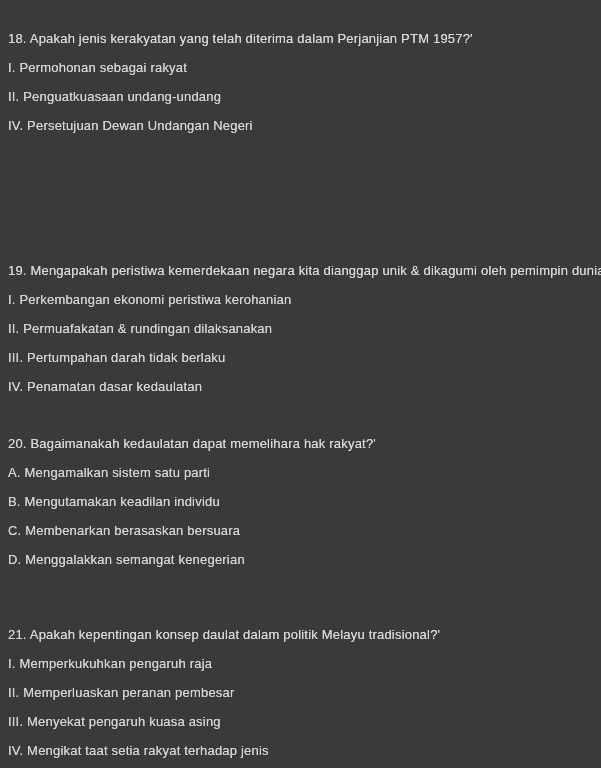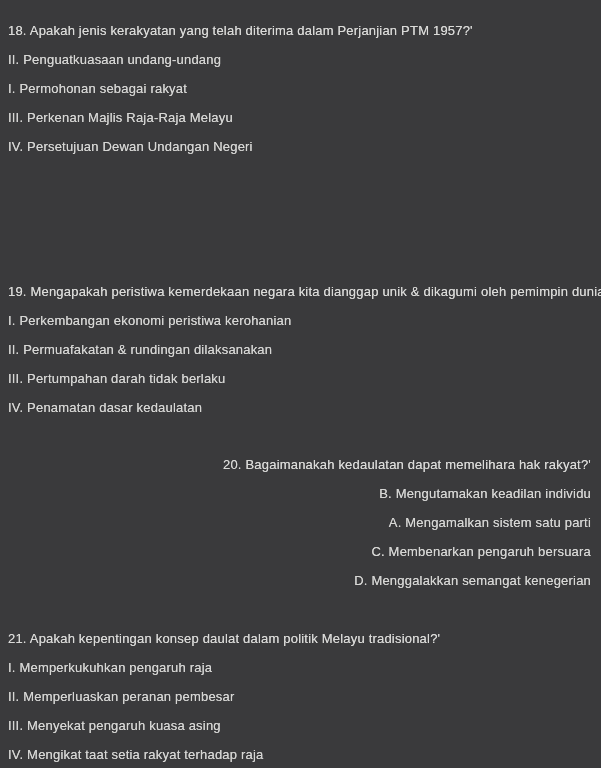--- a/index.html
+++ b/index.html
@@ -10,73 +10,72 @@
     width: 601px;
     height: 768px;
     background: #3a3a3c;
     overflow: hidden;
     font-family: "Liberation Sans", sans-serif;
   }
   .page {
     box-sizing: border-box;
     width: 601px;
     height: 704px;
-    padding: 16px 10px 0 8px;
+    padding: 24px 10px 0 8px;
     color: #d6d6d4;
     border-radius: 17px;
   }
   .block {
     margin: 0;
   }
   .line {
     font-size: 13px;
     line-height: 29px;
     letter-spacing: 0.2px;
     white-space: nowrap;
     color: #d6d6d4;
     text-shadow: 0 0 0.4px #bdbdbd;
   }
   .question {
     color: #dadad8;
   }
   .block-q18 { margin-bottom: 116px; }
   .block-q19 { margin-bottom: 28px; }
-  .block-q20 { margin-bottom: 29px; text-align: right; }
+  .block-q20 { margin-bottom: 46px; }
   .block-q21 { margin-bottom: 10px; }
 </style>
 </head>
 <body>
 
 <div class="page">
 
   <div class="block block-q18">
     <div class="line question">18. Apakah jenis kerakyatan yang telah diterima dalam Perjanjian PTM 1957?'</div>
+    <div class="line">I. Permohonan sebagai rakyat</div>
     <div class="line">II. Penguatkuasaan undang-undang</div>
-    <div class="line">I. Permohonan sebagai rakyat</div>
-    <div class="line">III. Perkenan Majlis Raja-Raja Melayu</div>
     <div class="line">IV. Persetujuan Dewan Undangan Negeri</div>
   </div>
 
   <div class="block block-q19">
     <div class="line question">19. Mengapakah peristiwa kemerdekaan negara kita dianggap unik &amp; dikagumi oleh pemimpin dunia?'</div>
     <div class="line">I. Perkembangan ekonomi peristiwa kerohanian</div>
     <div class="line">II. Permuafakatan &amp; rundingan dilaksanakan</div>
     <div class="line">III. Pertumpahan darah tidak berlaku</div>
     <div class="line">IV. Penamatan dasar kedaulatan</div>
   </div>
 
   <div class="block block-q20">
     <div class="line question">20. Bagaimanakah kedaulatan dapat memelihara hak rakyat?'</div>
+    <div class="line">A. Mengamalkan sistem satu parti</div>
     <div class="line">B. Mengutamakan keadilan individu</div>
-    <div class="line">A. Mengamalkan sistem satu parti</div>
-    <div class="line">C. Membenarkan pengaruh bersuara</div>
+    <div class="line">C. Membenarkan berasaskan bersuara</div>
     <div class="line">D. Menggalakkan semangat kenegerian</div>
   </div>
 
   <div class="block block-q21">
     <div class="line question">21. Apakah kepentingan konsep daulat dalam politik Melayu tradisional?'</div>
     <div class="line">I. Memperkukuhkan pengaruh raja</div>
     <div class="line">II. Memperluaskan peranan pembesar</div>
     <div class="line">III. Menyekat pengaruh kuasa asing</div>
-    <div class="line">IV. Mengikat taat setia rakyat terhadap raja</div>
+    <div class="line">IV. Mengikat taat setia rakyat terhadap jenis</div>
   </div>
 
 </div>
 
 </body></html>

